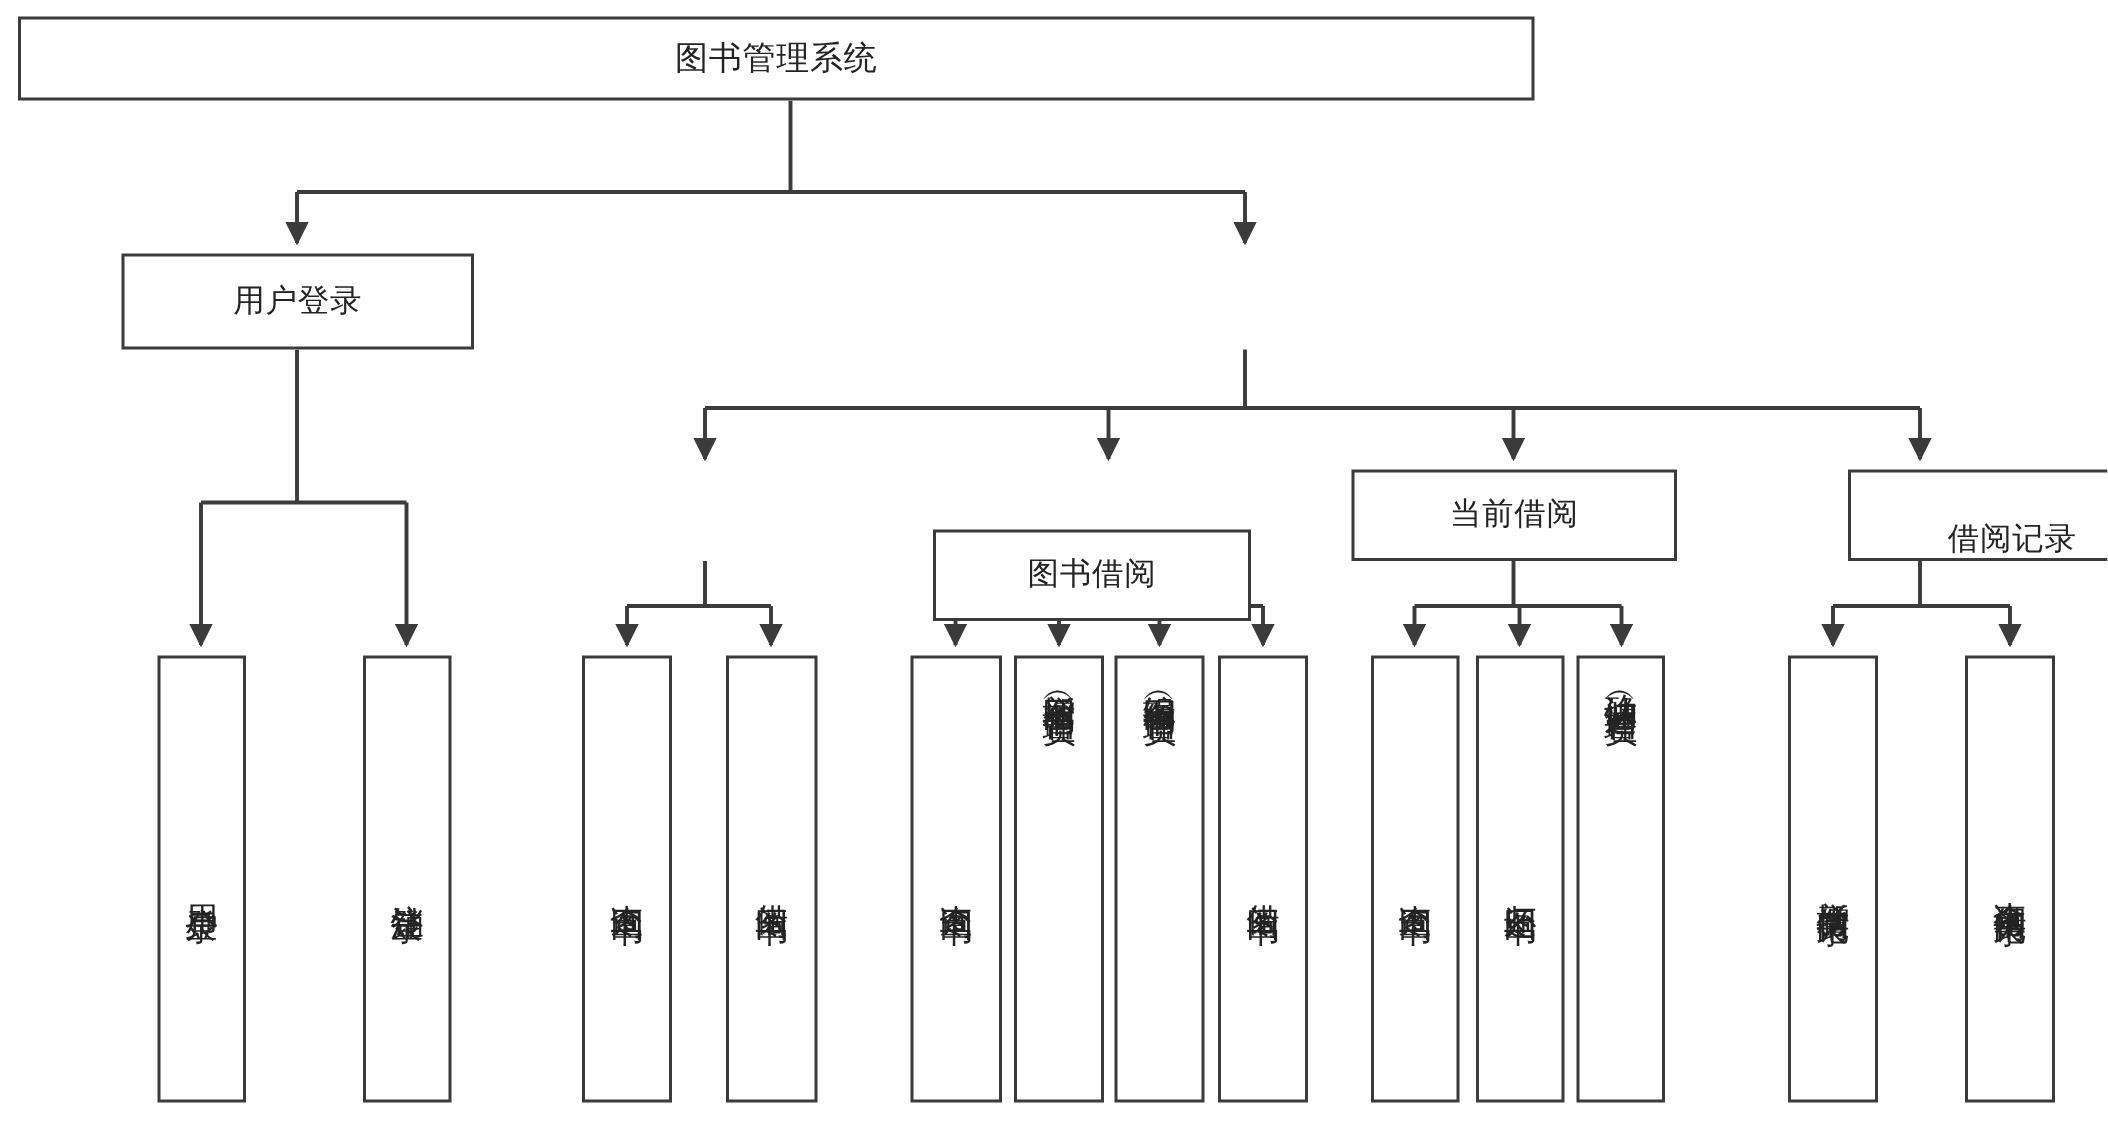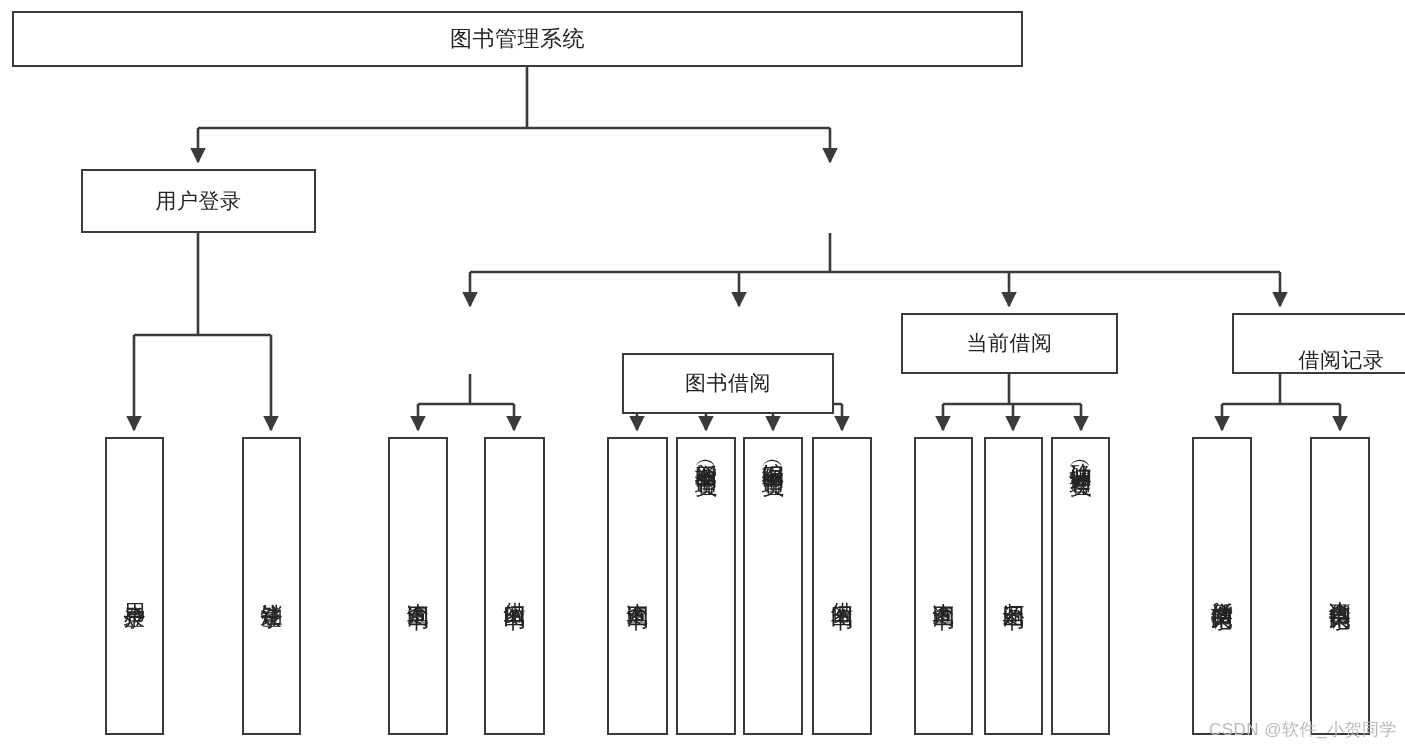--- a/index.html
+++ b/index.html
@@ -190,15 +190,14 @@
     <span class="vlbl">确认归还（管理员）</span>
   </div>
 
   <div class="leaf mid-start" style="left:1192px; top:437px; width:60px; height:298px;">
     <span class="vlbl">新增借阅记录</span>
   </div>
   <div class="leaf mid-start" style="left:1310px; top:437px; width:60px; height:298px;">
     <span class="vlbl">查询借阅记录</span>
   </div>
 
-  <div class="watermark">CSDN @软件_小贺同学</div>
 
 </div>
 
 </body></html>

